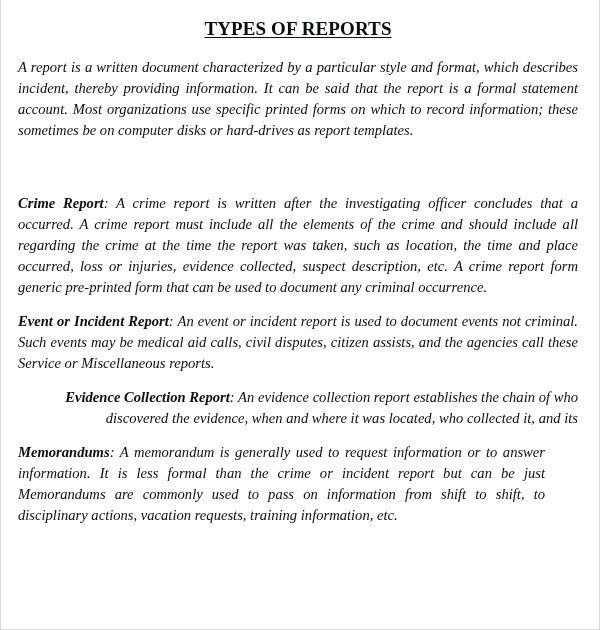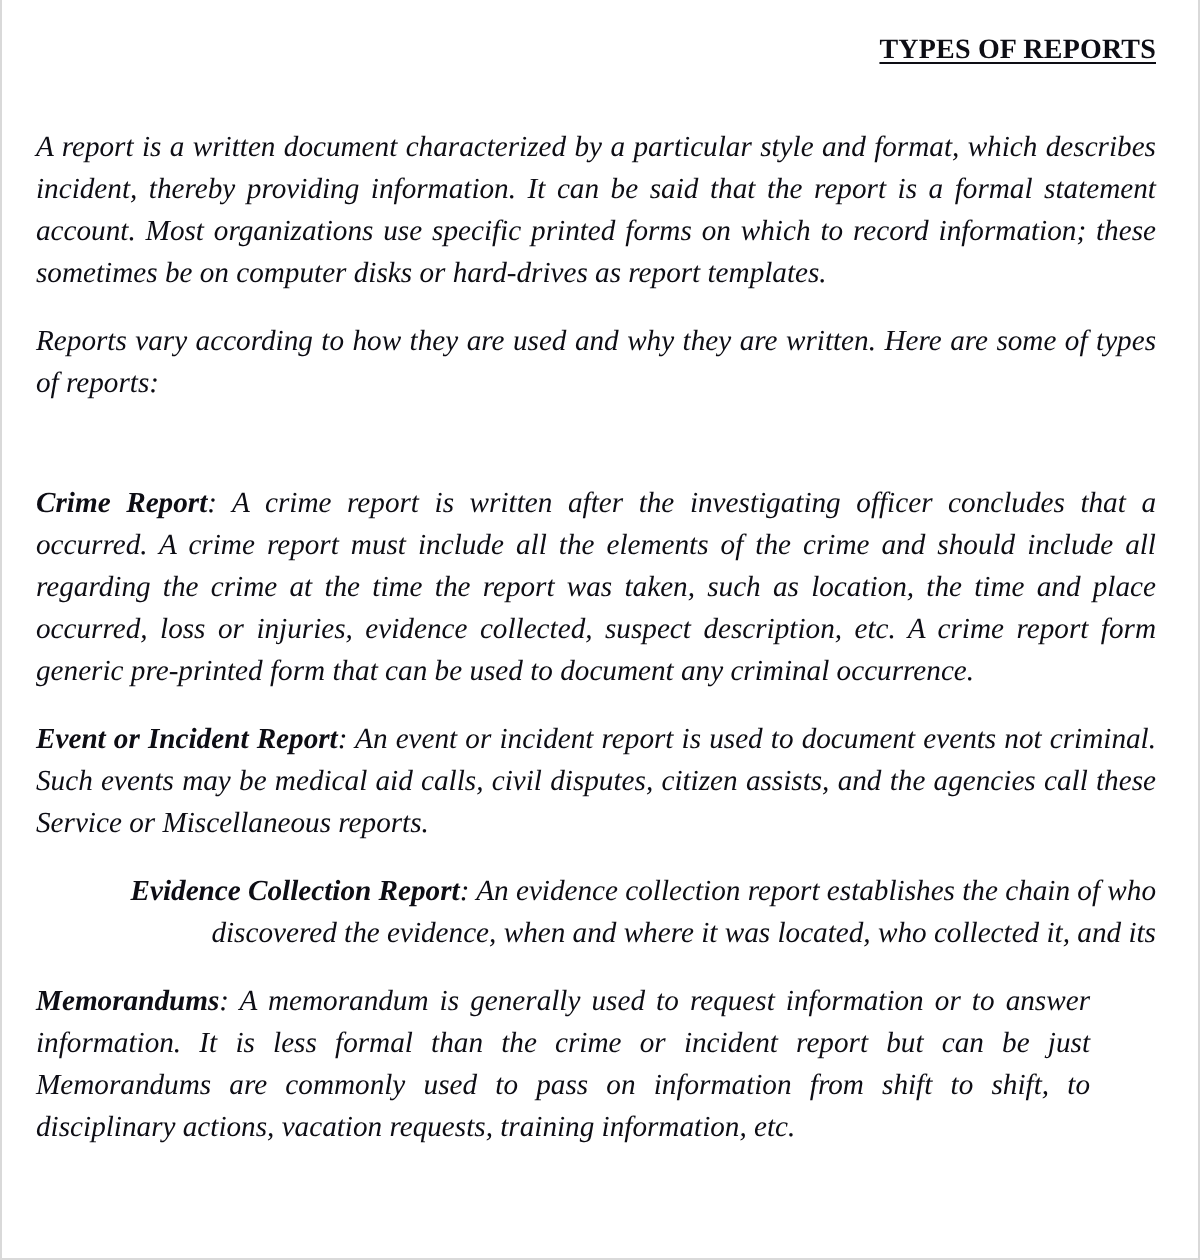--- a/index.html
+++ b/index.html
@@ -17,25 +17,25 @@
     border-bottom: 1px solid #d9d9d9;
     box-sizing: border-box;
     overflow: hidden;
     font-family: "Liberation Serif", "DejaVu Serif", serif;
     color: #0d0d14;
   }
   .content {
     padding: 12px 21px 0 17px;
   }
   .doc-title {
-    text-align: right;
+    text-align: center;
     font-weight: bold;
-    font-size: 14px;
+    font-size: 19px;
     letter-spacing: 0.1px;
-    margin: 6px 0 16px 0;
+    margin: 6px 0 3px 0;
     padding: 0;
   }
   .doc-title span {
     text-decoration: underline;
     text-underline-offset: 2px;
   }
   .para {
     font-size: 14.6px;
     line-height: 21px;
     text-align: justify;
@@ -64,21 +64,20 @@
   <div class="content">
 
     <h1 class="doc-title"><span>TYPES OF REPORTS</span></h1>
 
     <div class="gap-intro"></div>
 
     <p class="para">A report is a written document characterized by a particular style and format, which describes incident, thereby providing information.  It can be said that the report is a formal statement account.  Most organizations use specific printed forms on which to record information; these sometimes be on computer disks or hard-drives as report templates.</p>
 
     <div class="gap-para"></div>
 
-    <p class="para">Reports vary according to how they are used and why they are written.  Here are some of types of reports:</p>
 
     <div class="gap-para"></div>
 
 
     <div class="gap-para"></div>
 
 
     <div class="gap-para"></div>
 
     <p class="para"><span class="term">Crime Report</span><span>:</span><span>  A crime report is written after the investigating officer concludes that a occurred.  A crime report must include all the elements of the crime and should include all regarding the crime at the time the report was taken,  such as location, the time and place occurred, loss or injuries, evidence collected, suspect description, etc.  A crime report form generic pre-printed form that can be used to document any criminal occurrence.</span></p>

